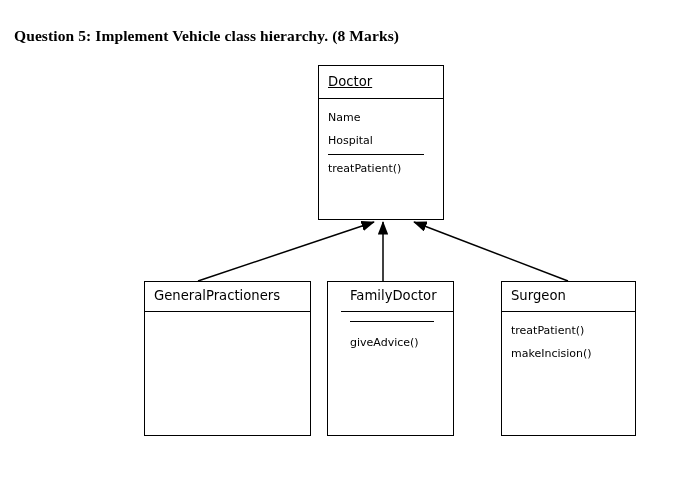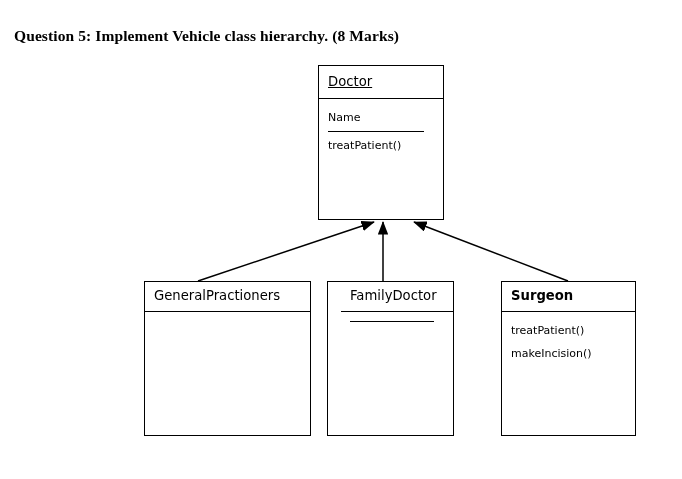--- a/index.html
+++ b/index.html
@@ -90,43 +90,45 @@
 <div id="canvas">
 
   <div class="question-title">Question 5: Implement Vehicle class hierarchy. (8 Marks)</div>
 
   <div class="uml-class" id="class-doctor" style="left:318px; top:65px; width:126px; height:155px;">
     <div class="uml-header" style="height:33px;text-decoration:underline;">
       <span class="uml-header-name">Doctor</span>
     </div>
     <div class="uml-body">
       <div class="uml-member">Name</div>
+      <div class="uml-member">Hospital</div>
       <div class="uml-sep"></div>
       <div class="uml-member">treatPatient()</div>
     </div>
   </div>
 
   <div class="uml-class" id="class-generalpractioners" style="left:118px; top:281px; width:167px; height:155px;margin-left:26px;">
     <div class="uml-header" style="height:30px;">
       <span class="uml-header-name">GeneralPractioners</span>
     </div>
     <div class="uml-body"></div>
   </div>
 
   <div class="uml-class" id="class-familydoctor" style="left:327px; top:281px; width:127px; height:155px;padding-left:13px;">
     <div class="uml-header" style="height:30px;">
       <span class="uml-header-name">FamilyDoctor</span>
     </div>
     <div class="uml-body">
       <div class="uml-sep gap-below"></div>
+      <div class="uml-member">giveAdvice()</div>
     </div>
   </div>
 
   <div class="uml-class" id="class-surgeon" style="left:501px; top:281px; width:135px; height:155px;">
-    <div class="uml-header" style="height:30px;font-weight:bold;">
+    <div class="uml-header" style="height:30px;">
       <span class="uml-header-name">Surgeon</span>
     </div>
     <div class="uml-body">
       <div class="uml-member">treatPatient()</div>
       <div class="uml-member">makeIncision()</div>
     </div>
   </div>
 
   <svg id="arrows" viewBox="0 0 682 479" xmlns="http://www.w3.org/2000/svg">
     <defs>

